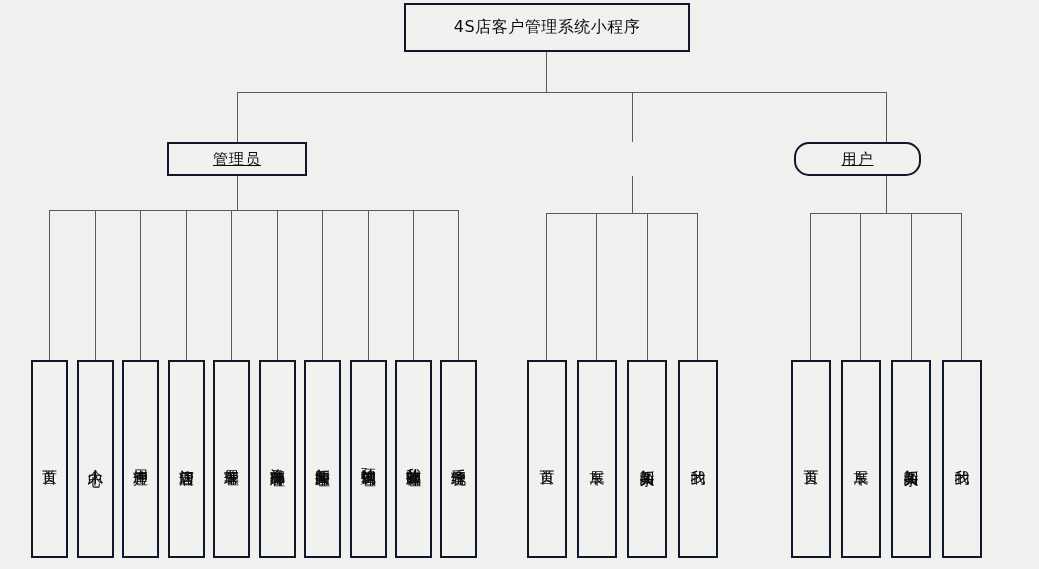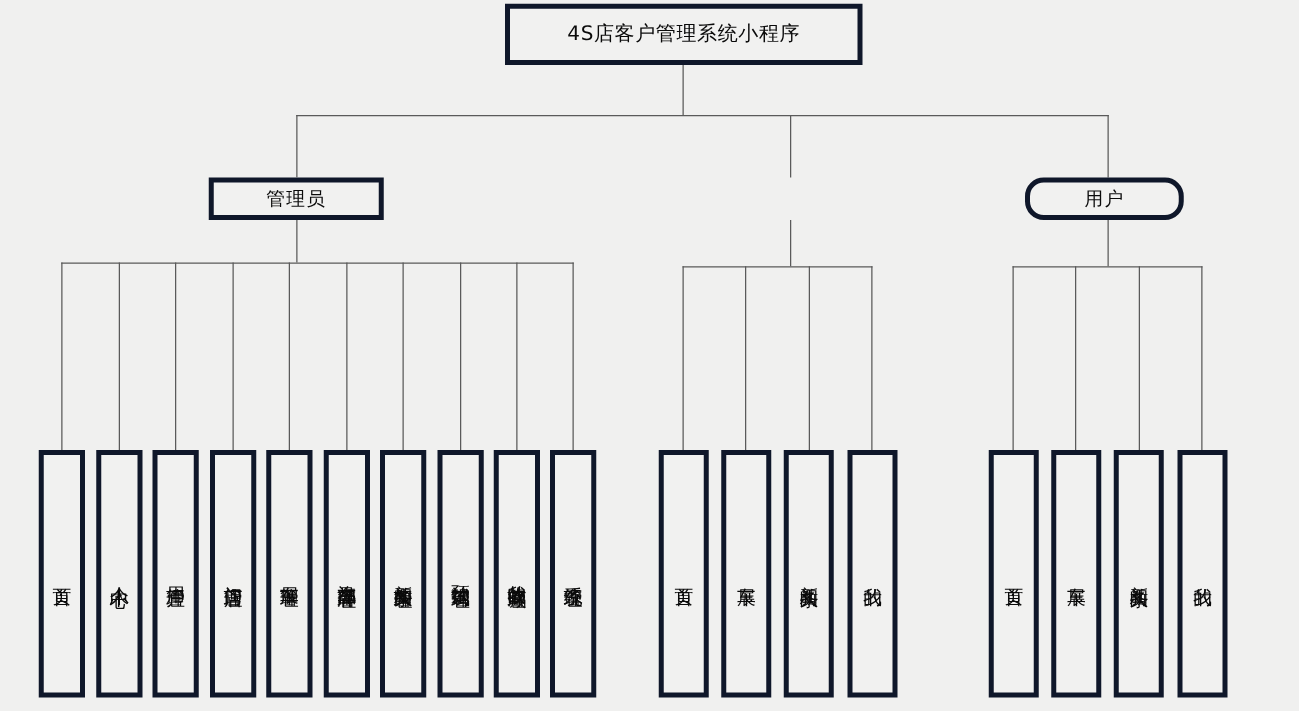--- a/index.html
+++ b/index.html
@@ -19,21 +19,21 @@
     width: 1039px;
     height: 569px;
     background: #f0f0ef;
   }
 
   
   .node {
     position: absolute;
     box-sizing: border-box;
     background: #f1f1f0;
-    border: 4px solid #0f172a;
+    border: 2px solid #0f172a;
     display: flex;
     align-items: center;
     justify-content: center;
     color: #0a0a0a;
   }
 
   
   .node.root {
     left: 404px;
     top: 3px;
@@ -41,20 +41,21 @@
     height: 49px;
     font-size: 16px;
     letter-spacing: 0.5px;
   }
 
   
   .node.branch {
     height: 34px;
     font-size: 15px;
     letter-spacing: 1px;
+    text-decoration: underline;
   }
 
   
   .node.leaf {
     top: 360px;
     height: 198px;
     align-items: center;
     justify-content: center;
   }
   .leaf .vtext {
@@ -92,21 +93,21 @@
 
   <div class="hline" style="left:237px; top:92px; width:650px;"></div>
 
   <div class="vline" style="left:237px; top:92px; height:50px;"></div>
   <div class="vline" style="left:632px; top:92px; height:50px;"></div>
   <div class="vline" style="left:886px; top:92px; height:50px;"></div>
 
   <div class="node branch" style="left:167px; top:142px; width:140px;">
     <span>管理员</span>
   </div>
-  <div class="node branch" style="left:820px; top:142px; width:127px;border-radius:15px;">
+  <div class="node branch" style="left:794px; top:142px; width:127px;border-radius:15px;">
     <span>用户</span>
   </div>
 
   <div class="vline" style="left:237px; top:176px; height:34px;"></div>
   <div class="hline" style="left:49px; top:210px; width:410px;"></div>
   <div class="vline" style="left:49px;  top:210px; height:150px;"></div>
   <div class="vline" style="left:95px;  top:210px; height:150px;"></div>
   <div class="vline" style="left:140px; top:210px; height:150px;"></div>
   <div class="vline" style="left:186px; top:210px; height:150px;"></div>
   <div class="vline" style="left:231px; top:210px; height:150px;"></div>

